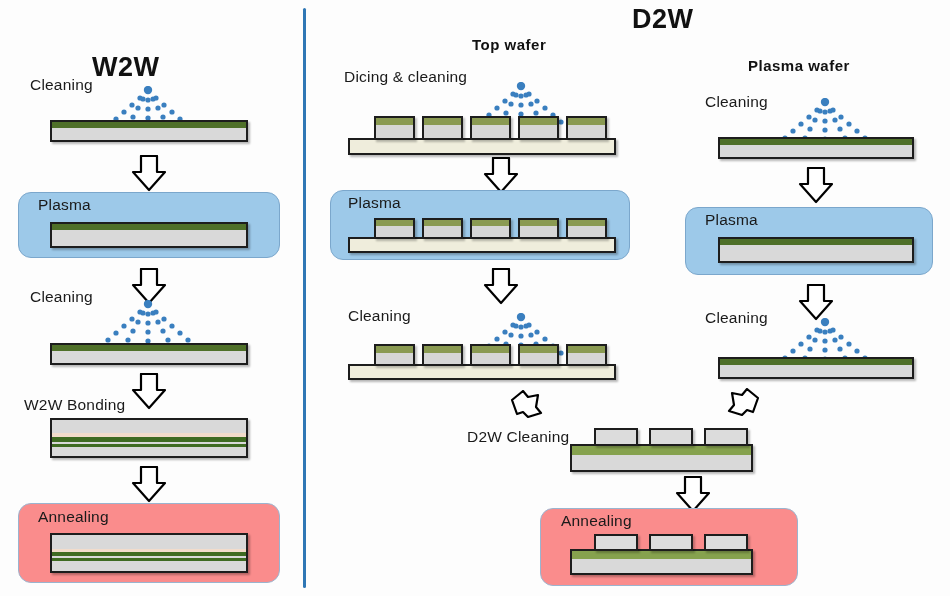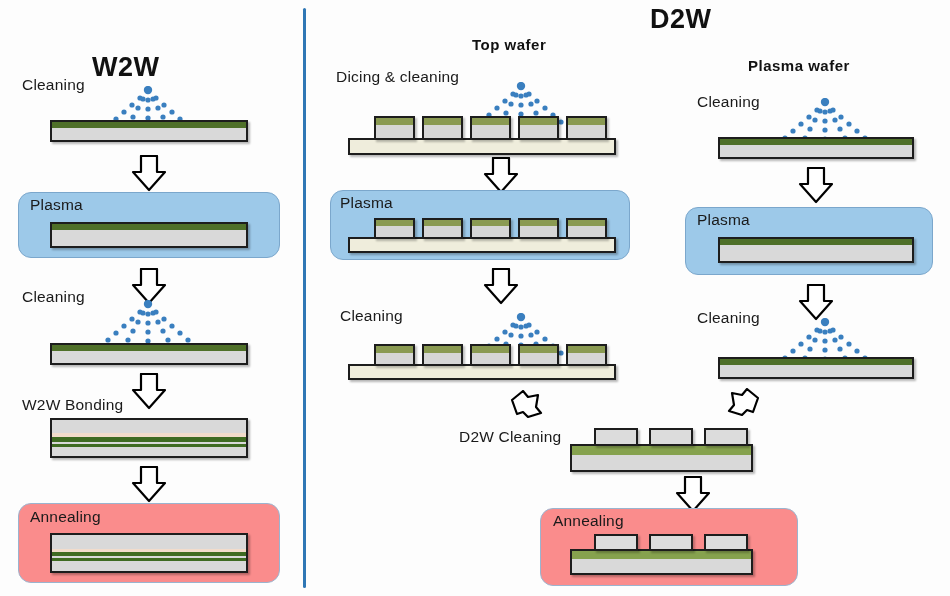--- a/index.html
+++ b/index.html
@@ -27,20 +27,21 @@
   .title-big { font-size: 27px; }
   .title-mid { font-size: 15px; font-weight: bold; }
 
   
   .step-label {
     position: absolute;
     font-size: 15.5px;
     color: #1a1a1a;
     white-space: nowrap;
     letter-spacing: 0.2px;
+    margin-left: 8px;
   }
 
   
   .divider {
     position: absolute;
     width: 3px;
     background: #2f77b5;
     border-radius: 2px;
   }
 
@@ -136,21 +137,21 @@
             <circle cx="71" cy="19" r="2.6"></circle>
           <circle cx="79" cy="26" r="2.6"></circle>
             <circle cx="87" cy="33" r="2.6"></circle>
           <circle cx="95" cy="40" r="2.6"></circle>
         </g>
       </g>
     </defs>
   </svg>
 
   <div class="col-title title-big" style="left:92px; top:4px;margin-top:48px;">W2W</div>
-  <div class="col-title title-big" style="left:650px; top:4px;">D2W</div>
+  <div class="col-title title-big" style="left:632px; top:4px;">D2W</div>
   <div class="col-title title-mid" style="left:472px; top:36px;">Top wafer</div>
   <div class="col-title title-mid" style="left:748px; top:57px;">Plasma wafer</div>
 
   <div class="divider" style="left:303px; top:8px; height:580px;"></div>
 
   <div class="step-label" style="left:22px; top:76px;">Cleaning</div>
   <svg class="spray" style="left:93px; top:86px;" width="110" height="46">
       <use href="#gl-spray"></use>
     </svg>
   <div class="wafer" style="left:50px; top:120px; width:198px; height:22px;">
@@ -179,21 +180,21 @@
     </svg>
   <div class="wafer" style="left:50px; top:343px; width:198px; height:22px;">
     <div class="wafer-green-top" style="height:6px;"></div>
     <div class="wafer-grey" style="top:6px; bottom:0;"></div>
   </div>
 
   <svg class="arrow-down" style="left:131px; top:373px;" width="36" height="37">
       <use href="#gl-arrow-down"></use>
     </svg>
 
-  <div class="step-label" style="left:22px; top:396px;text-align:right;">W2W Bonding</div>
+  <div class="step-label" style="left:16px; top:396px;text-align:right;">W2W Bonding</div>
   <div class="wafer" style="left:50px; top:418px; width:198px; height:40px;">
     <div class="wafer-grey" style="top:0px;  height:13px;"></div>
     <div class="wafer-peach" style="top:13px; height:4px;"></div>
     <div class="wafer-greenline" style="top:17px; height:5px;"></div>
     <div class="wafer-grey" style="top:22px; height:2px;"></div>
     <div class="wafer-greenline" style="top:24px; height:3px;"></div>
     <div class="wafer-grey" style="top:27px; bottom:0;"></div>
   </div>
 
   <svg class="arrow-down" style="left:131px; top:466px;" width="36" height="37">

